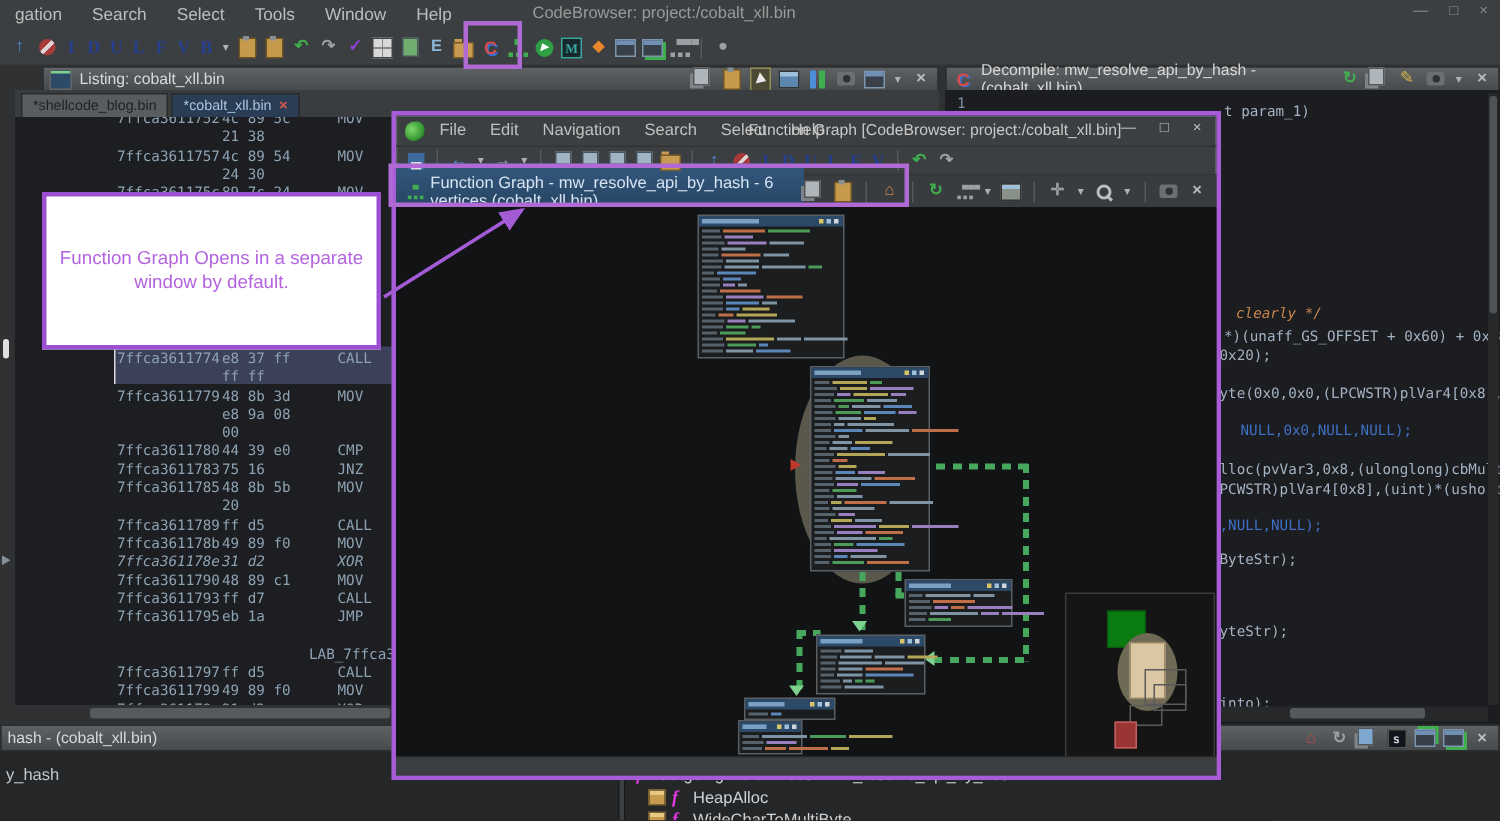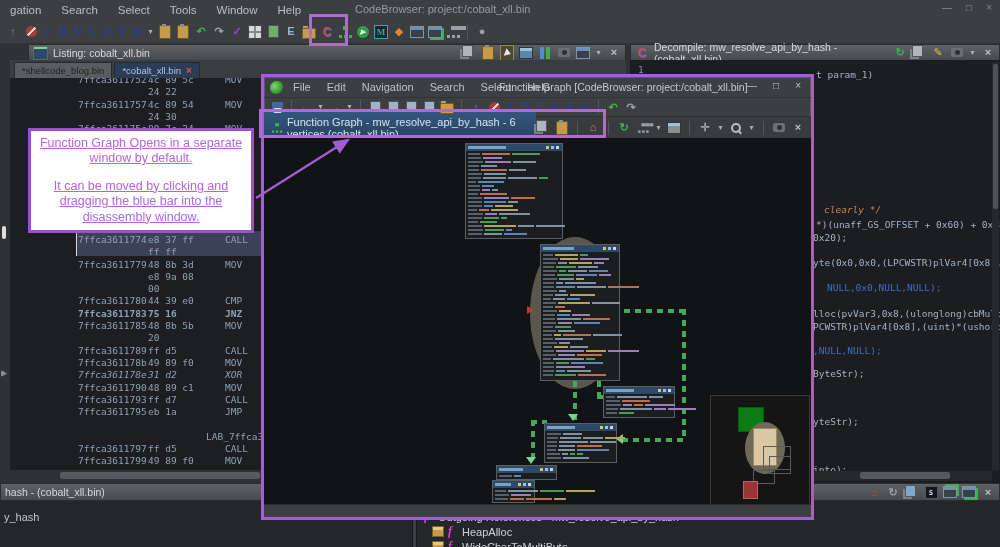--- a/index.html
+++ b/index.html
@@ -110,21 +110,21 @@
   .arr.left{border-top:5px solid transparent;border-bottom:5px solid transparent;border-right:7px solid #7fd190;}
   .arr.right{border-top:5px solid transparent;border-bottom:5px solid transparent;border-left:7px solid #7fd190;}
   #big-ellipse{position:absolute;left:266px;top:99px;width:90px;height:152px;border-radius:50%;background:rgba(150,146,120,0.55);}
   #loc-arrow{position:absolute;left:263px;top:168px;width:0;height:0;border-top:4px solid transparent;border-bottom:4px solid transparent;border-left:7px solid #c0392b;}
   #satellite{position:absolute;left:446px;top:257px;width:100px;height:112px;background:#151515;border:1px solid #3a3a3a;box-sizing:border-box;}
   .sat{position:absolute;}
   
   #hl-toolbar-rect{left:309px;top:14px;width:39px;height:32px;border:3px solid #b06ad4;box-sizing:border-box;z-index:40;}
   #hl-bluebar-rect{left:259px;top:109px;width:347px;height:29px;border:3px solid #b06ad4;box-sizing:border-box;z-index:40;}
   #annotation-box{left:28px;top:128px;width:226px;height:105px;background:#fff;border:3px solid #9d4fd4;box-sizing:border-box;z-index:35;display:flex;flex-direction:column;justify-content:center;text-align:center;gap:12px;padding:2px 4px;}
-  #annotation-box p{margin:0;font-size:12.5px;line-height:15.5px;color:#b364de;font-weight:500;text-decoration:underline;}
+  #annotation-box p{margin:0;font-size:12.5px;line-height:15.5px;color:#b364de;font-weight:500;}
   #arrow-svg{left:248px;top:126px;z-index:36;pointer-events:none;}
   .z10{z-index:10;}
   .strip-mark{position:absolute;background:#e0e0e0;border-radius:2px;}
 </style>
 </head>
 <body>
 
 <div id="screen">
 
   <div id="menubar" class="abs">
@@ -254,39 +254,39 @@
     <div class="tab active">
         <span>*cobalt_xll.bin</span>
         <span class="tx">×</span>
       </div>
   </div>
 
   <div id="listing-panel" class="abs">
     <div id="sel-hl" class="abs"></div>
     <div id="listing-rows">
         <div class="lrow" style="top: -4px;"><span class="a">7ffca3611752</span><span class="b">4c 89 5c</span><span class="m">MOV</span></div>
-        <div class="lrow" style="top: 8.3px;"><span class="a"></span><span class="b">24 22</span><span class="m"></span></div>
+        <div class="lrow" style="top: 8.3px;"><span class="a"></span><span class="b">21 38</span><span class="m"></span></div>
         <div class="lrow" style="top: 20.6px;"><span class="a">7ffca3611757</span><span class="b">4c 89 54</span><span class="m">MOV</span></div>
         <div class="lrow" style="top: 32.9px;"><span class="a"></span><span class="b">24 30</span><span class="m"></span></div>
         <div class="lrow" style="top: 45.2px;"><span class="a">7ffca361175c</span><span class="b">89 7c 24</span><span class="m">MOV</span></div>
         <div class="lrow" style="top: 57.5px;"><span class="a"></span><span class="b"></span><span class="m"></span></div>
         <div class="lrow" style="top: 69.8px;"><span class="a"></span><span class="b"></span><span class="m"></span></div>
         <div class="lrow" style="top: 82.1px;"><span class="a"></span><span class="b"></span><span class="m"></span></div>
         <div class="lrow" style="top: 94.4px;"><span class="a"></span><span class="b"></span><span class="m"></span></div>
         <div class="lrow" style="top: 106.7px;"><span class="a"></span><span class="b"></span><span class="m"></span></div>
         <div class="lrow" style="top: 119px;"><span class="a"></span><span class="b"></span><span class="m"></span></div>
         <div class="lrow" style="top: 131.3px;"><span class="a"></span><span class="b"></span><span class="m"></span></div>
         <div class="lrow" style="top: 143.6px;"><span class="a"></span><span class="b"></span><span class="m"></span></div>
         <div class="lrow" style="top: 155.9px;"><span class="a">7ffca3611774</span><span class="b">e8 37 ff</span><span class="m">CALL</span></div>
         <div class="lrow" style="top: 168.2px;"><span class="a"></span><span class="b">ff ff</span><span class="m"></span></div>
         <div class="lrow" style="top: 180.5px;"><span class="a">7ffca3611779</span><span class="b">48 8b 3d</span><span class="m">MOV</span></div>
         <div class="lrow" style="top: 192.8px;"><span class="a"></span><span class="b">e8 9a 08</span><span class="m"></span></div>
         <div class="lrow" style="top: 205.1px;"><span class="a"></span><span class="b">00</span><span class="m"></span></div>
         <div class="lrow" style="top: 217.4px;"><span class="a">7ffca3611780</span><span class="b">44 39 e0</span><span class="m">CMP</span></div>
-        <div class="lrow" style="top: 229.7px; font-weight: bold;"><span class="a">7ffca3611783</span><span class="b">75 16</span><span class="m">JNZ</span></div>
+        <div class="lrow" style="top: 229.7px;"><span class="a">7ffca3611783</span><span class="b">75 16</span><span class="m">JNZ</span></div>
         <div class="lrow" style="top: 242px;"><span class="a">7ffca3611785</span><span class="b">48 8b 5b</span><span class="m">MOV</span></div>
         <div class="lrow" style="top: 254.3px;"><span class="a"></span><span class="b">20</span><span class="m"></span></div>
         <div class="lrow" style="top: 266.6px;"><span class="a">7ffca3611789</span><span class="b">ff d5</span><span class="m">CALL</span></div>
         <div class="lrow" style="top: 278.9px;"><span class="a">7ffca361178b</span><span class="b">49 89 f0</span><span class="m">MOV</span></div>
         <div class="lrow" style="top: 291.2px; font-style: italic;"><span class="a">7ffca361178e</span><span class="b">31 d2</span><span class="m">XOR</span></div>
         <div class="lrow" style="top: 303.5px;"><span class="a">7ffca3611790</span><span class="b">48 89 c1</span><span class="m">MOV</span></div>
         <div class="lrow" style="top: 315.8px;"><span class="a">7ffca3611793</span><span class="b">ff d7</span><span class="m">CALL</span></div>
         <div class="lrow" style="top: 328.1px;"><span class="a">7ffca3611795</span><span class="b">eb 1a</span><span class="m">JMP</span></div>
         <div class="lrow" style="top: 340.4px;"><span class="a"></span><span class="b"></span><span class="m"></span></div>
         <div class="lrow" style="top: 352.7px;"><span class="lb">LAB_7ffca361</span></div>
@@ -844,21 +844,20 @@
         <div class="sat" style="left:32px;top:85px;width:13px;height:16px;background:#993535;border:1px solid #c06060;"></div>
       </div>
     </div>
     <div id="fg-bottomstrip"></div>
   </div>
 
   <div id="hl-toolbar-rect" class="abs"></div>
   <div id="hl-bluebar-rect" class="abs"></div>
   <div id="annotation-box" class="abs">
     <p>Function Graph Opens in a separate window by default.</p>
-    <p>It can be moved by clicking and dragging the blue bar into the disassembly window.</p>
   </div>
   <svg id="arrow-svg" class="abs" width="112" height="84">
     <defs>
         <marker id="ah" markerWidth="8" markerHeight="8" refX="6" refY="3" orient="auto">
           <path d="M0,0 L7,3 L0,6 z" fill="#a35bd6"></path>
         </marker>
       </defs>
     <line x1="8" y1="72" x2="100" y2="14" stroke="#a35bd6" stroke-width="2.4" marker-end="url(#ah)"></line>
   </svg>
 

